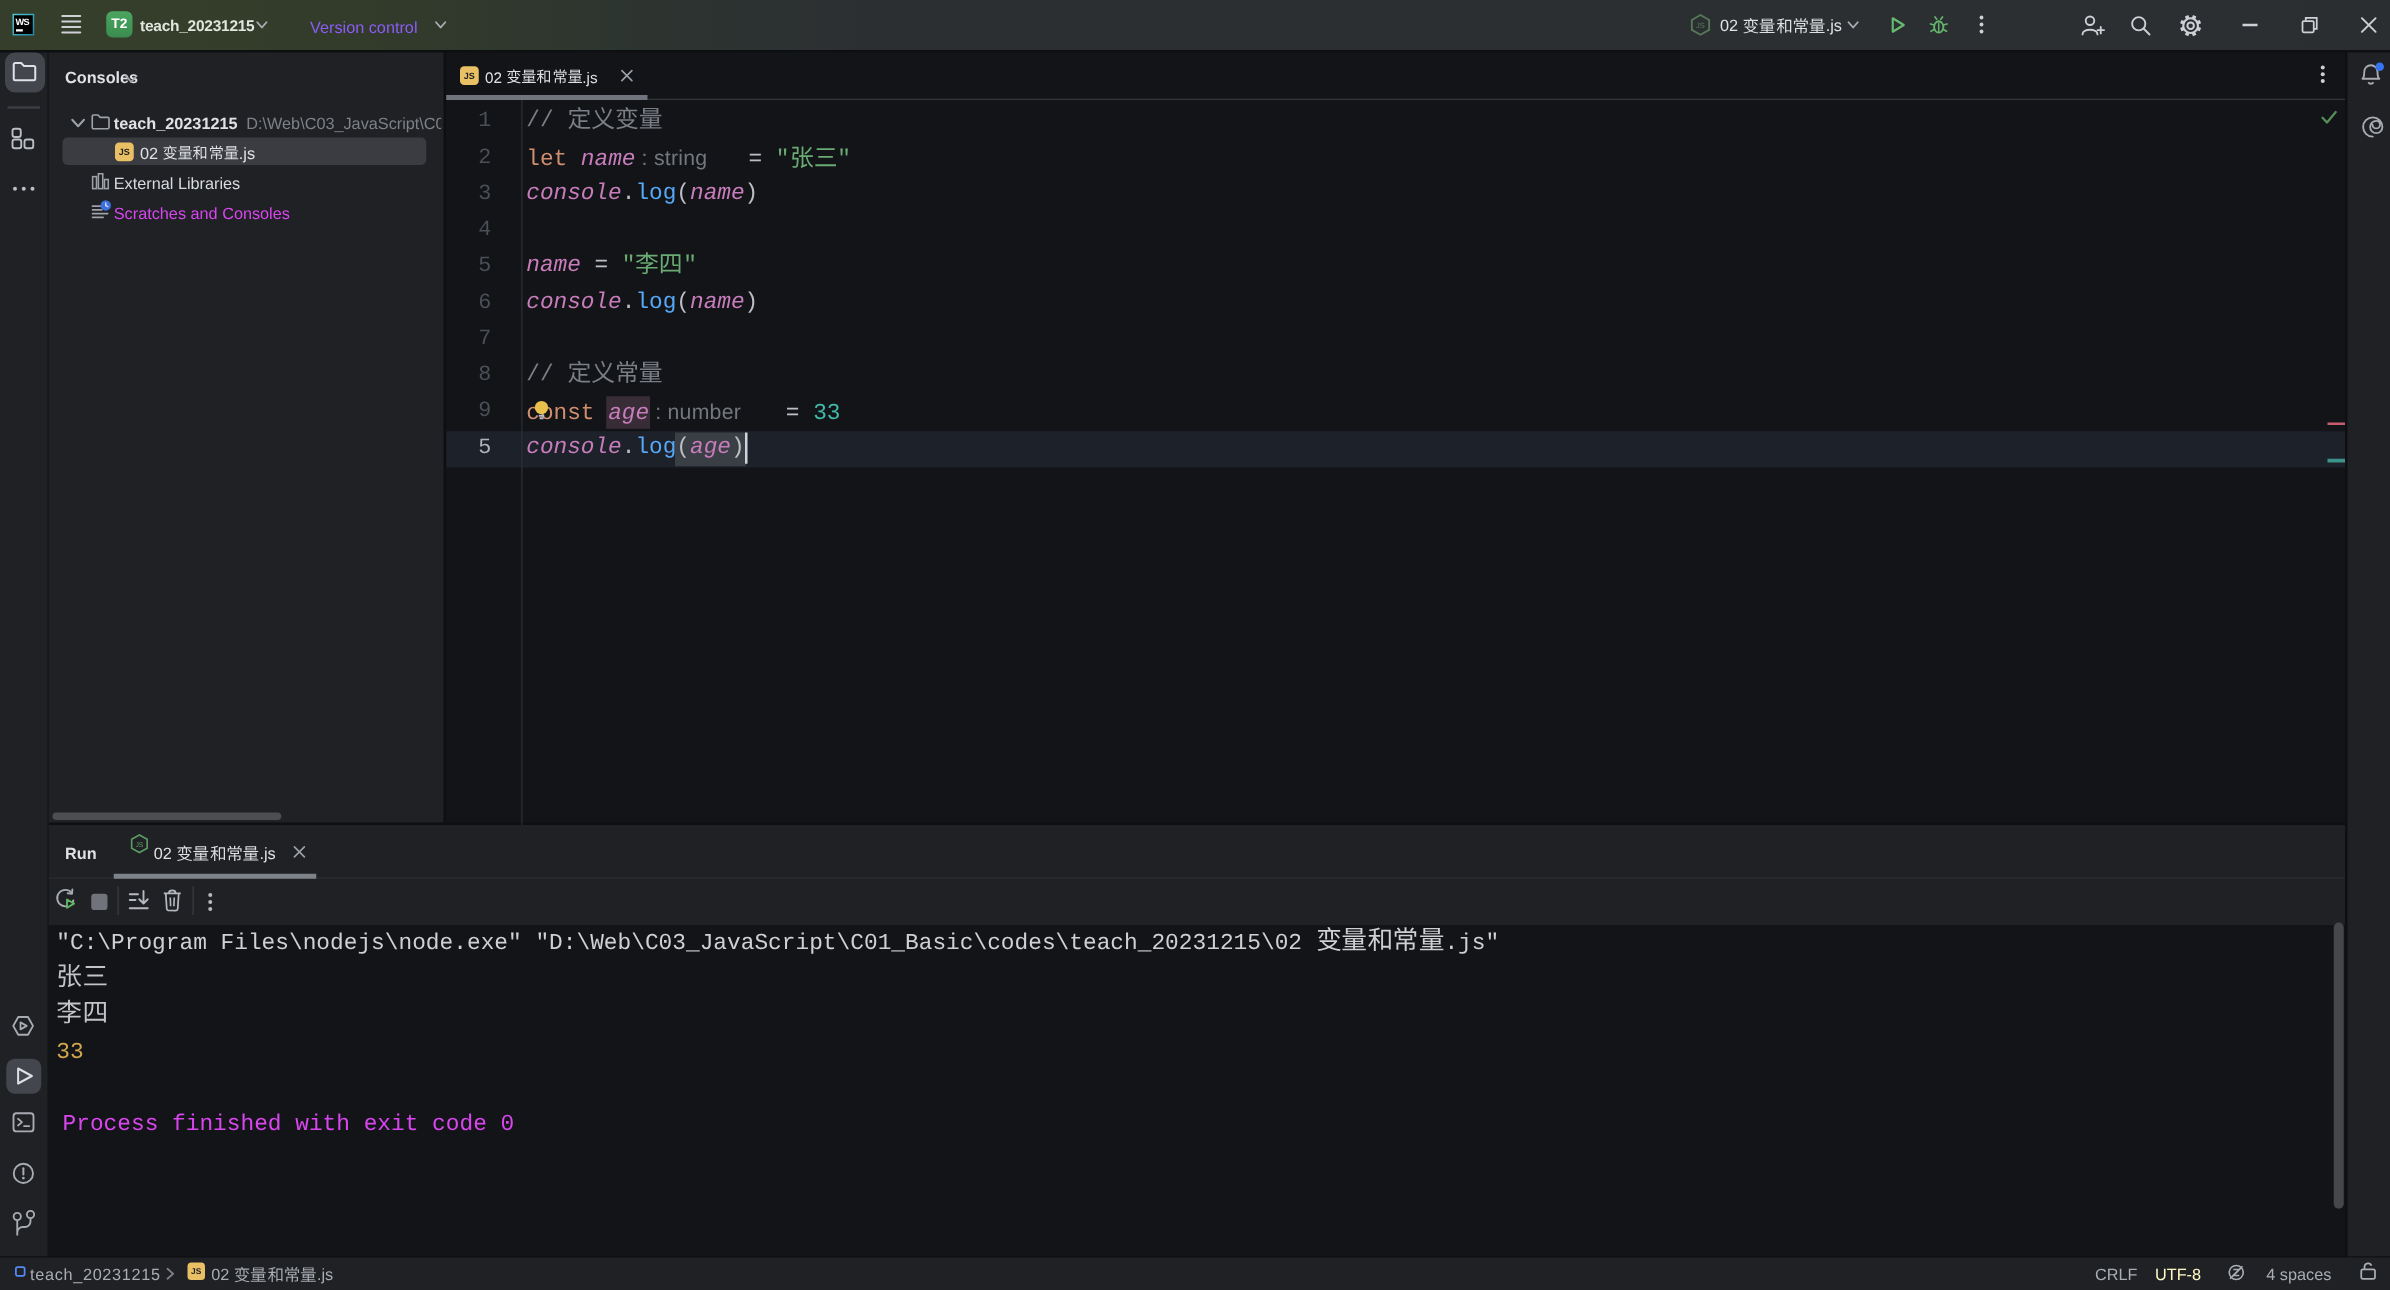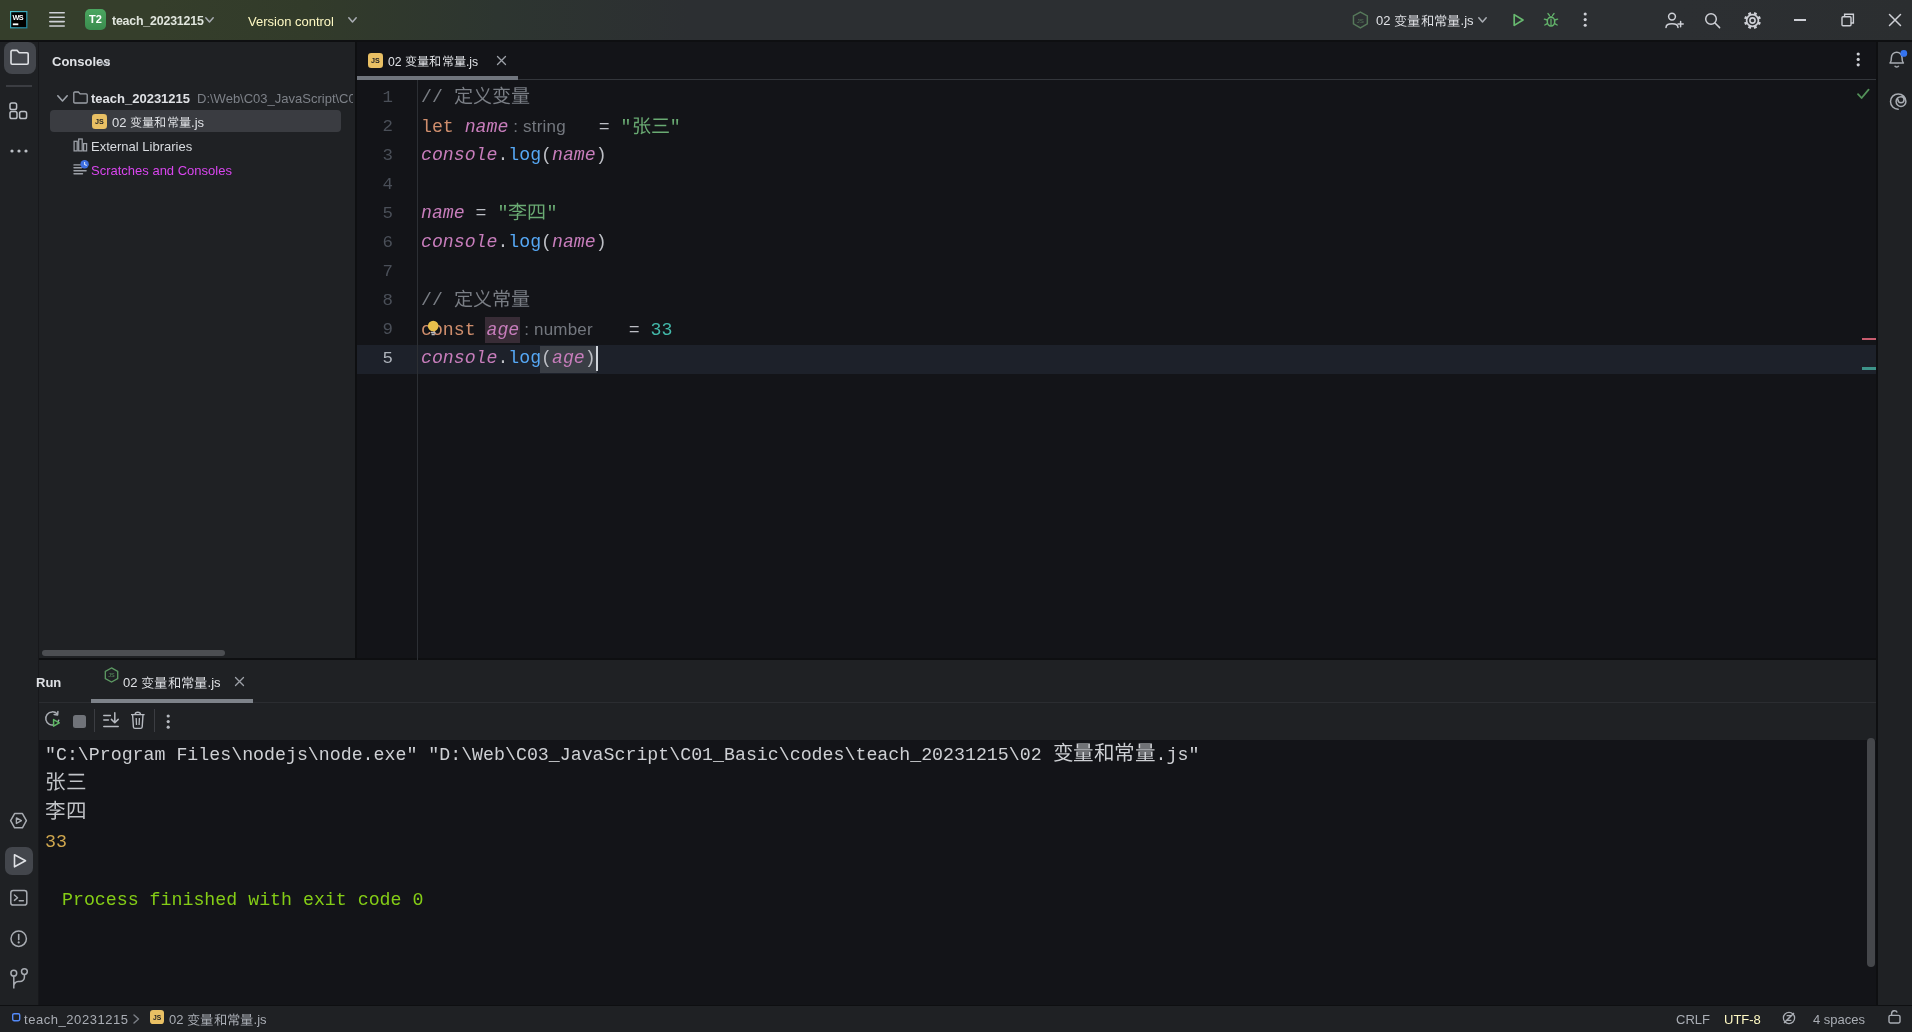--- a/index.html
+++ b/index.html
@@ -65,21 +65,21 @@
     <rect x="0" y="0" width="16" height="1.6" rx="0.8" fill="#ced0d6"></rect>
     <rect x="0" y="4.4" width="16" height="1.6" rx="0.8" fill="#ced0d6"></rect>
     <rect x="0" y="8.8" width="16" height="1.6" rx="0.8" fill="#ced0d6"></rect>
     <rect x="0" y="13.2" width="16" height="1.6" rx="0.8" fill="#ced0d6"></rect>
   </svg>
 <div class="ab" style="left:85px;top:9px;width:21px;height:21px;border-radius:5px;background:linear-gradient(180deg,#4ba660,#3a8c4e);color:#fff;font-size:11px;font-weight:bold;text-align:center;line-height:21px">T2</div>
 <div class="ab ui" style="left:112px;top:13.5px;font-weight:600;color:#e0e5dd;font-size:12.4px;letter-spacing:-0.2px">teach_20231215</div>
 <svg class="ic" style="left:205px;top:17px" width="9" height="7">
     <path d="M0.8 0.8 L4.5 5 L8.2 0.8" fill="none" stroke="#a9adb3" stroke-width="1.5" stroke-linecap="round" stroke-linejoin="round"></path>
   </svg>
-<div class="ab ui" style="left:248px;top:13.5px;color:#fef9c3">Version control</div>
+<div class="ab ui" style="left:248px;top:13.5px;color:#8b5cf6">Version control</div>
 <svg class="ic" style="left:348px;top:17px" width="9" height="7">
     <path d="M0.8 0.8 L4.5 5 L8.2 0.8" fill="none" stroke="#a9adb3" stroke-width="1.5" stroke-linecap="round" stroke-linejoin="round"></path>
   </svg>
 <svg class="ic" style="left:1352px;top:11px" width="16.8" height="18.900000000000002" viewBox="0 0 16 18">
     <path d="M8 1 L14.6 4.7 V12.3 L8 16 L1.4 12.3 V4.7 Z" fill="none" stroke="#56785a" stroke-width="1.4"></path>
     <text x="4.6" y="11" font-family="Liberation Sans" font-size="5.8" fill="#56785a">JS</text>
   </svg>
 <div class="ab ui" style="left:1376px;top:13px">02 <svg class="cj v">
       <use href="#u53d8"></use>
     </svg><svg class="cj v">
@@ -304,21 +304,21 @@
 <div class="ab" style="left:1862px;top:337.5px;width:14px;height:2.5px;background:#c75c6e"></div>
 <div class="ab" style="left:1862px;top:367px;width:14px;height:2.5px;background:#3d9389"></div>
 <svg class="ic" style="left:1888px;top:50px" width="20" height="20">
 <path d="M8.7 2.2 A5.3 5.3 0 0 1 14 7.5 C14 11.6 15.4 13 15.4 13 H2 C2 13 3.4 11.6 3.4 7.5 A5.3 5.3 0 0 1 8.7 2.2 Z" fill="none" stroke="#a8acb2" stroke-width="1.5" stroke-linejoin="round"></path>
 <path d="M6.7 15.8 A2.2 2.2 0 0 0 10.7 15.8" fill="none" stroke="#a8acb2" stroke-width="1.5"></path>
 <circle cx="15.8" cy="3.4" r="3.4" fill="#3574f0"></circle>
   </svg>
 <svg class="ic" style="left:1889px;top:92px" width="19" height="19">
 <path d="M9.2 17.3 A7.7 7.7 0 1 1 16.9 9.6 A4.9 4.9 0 1 1 12 4.7 A3 3 0 1 1 9 7.7" fill="none" stroke="#a8acb2" stroke-width="1.5" stroke-linecap="round"></path>
   </svg>
-<div class="ab ui" style="left:36px;top:675px;font-weight:600">Run</div>
+<div class="ab ui" style="left:52px;top:675px;font-weight:600">Run</div>
 <svg class="ic" style="left:104px;top:667px" width="15.04" height="16.919999999999998" viewBox="0 0 16 18">
     <path d="M8 1 L14.6 4.7 V12.3 L8 16 L1.4 12.3 V4.7 Z" fill="none" stroke="#5d9a63" stroke-width="1.4"></path>
     <text x="4.6" y="11" font-family="Liberation Sans" font-size="5.8" fill="#5d9a63">JS</text>
   </svg>
 <div class="ab ui" style="left:123px;top:675px">02 <svg class="cj v">
       <use href="#u53d8"></use>
     </svg><svg class="cj v">
       <use href="#u91cf"></use>
     </svg><svg class="cj v">
       <use href="#u548c"></use>
@@ -370,21 +370,21 @@
       <use href="#u5f20"></use>
     </svg><svg class="cj c">
       <use href="#u4e09"></use>
     </svg></div>
 <div class="ab cmono" style="left:45px;top:799px;height:29px;line-height:29px;color:#c2c4c8"><svg class="cj c">
       <use href="#u674e"></use>
     </svg><svg class="cj c">
       <use href="#u56db"></use>
     </svg></div>
 <div class="ab cmono" style="left:45px;top:828px;height:29px;line-height:29px;color:#d0a74e">33</div>
-<div class="ab cmono" style="left:62px;top:886px;height:29px;line-height:29px;color:#84cc16">Process finished with exit code 0</div>
+<div class="ab cmono" style="left:50px;top:886px;height:29px;line-height:29px;color:#d946ef">Process finished with exit code 0</div>
 <div class="ab" style="left:1867px;top:738px;width:8px;height:229px;border-radius:4px;background:#45474b"></div>
 <svg class="ic" style="left:12px;top:1013px" width="9" height="9">
     <rect x="0.7" y="0.7" width="7" height="7" rx="1.4" fill="none" stroke="#548af7" stroke-width="1.4"></rect>
   </svg>
 <div class="ab ui" style="left:24px;top:1012px;color:#a9adb4;letter-spacing:0.55px">teach_20231215</div>
 <svg class="ic" style="left:133px;top:1014px" width="7" height="10">
     <path d="M1 1 L5.5 5 L1 9" fill="none" stroke="#7d8188" stroke-width="1.4" stroke-linecap="round" stroke-linejoin="round"></path>
   </svg>
 <div class="ab" style="left:150px;top:1010px;width:14px;height:14px;border-radius:3.08px;background:#e9c064;color:#1e1f22;font-size:6.72px;font-weight:bold;text-align:center;line-height:15px">JS</div>
 <div class="ab ui" style="left:169px;top:1012px;color:#a9adb4">02 <svg class="cj v">

